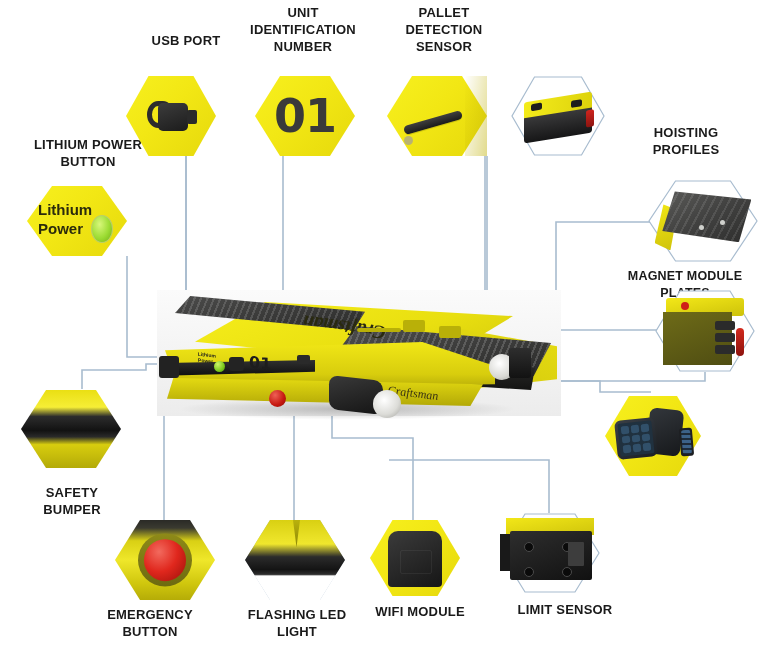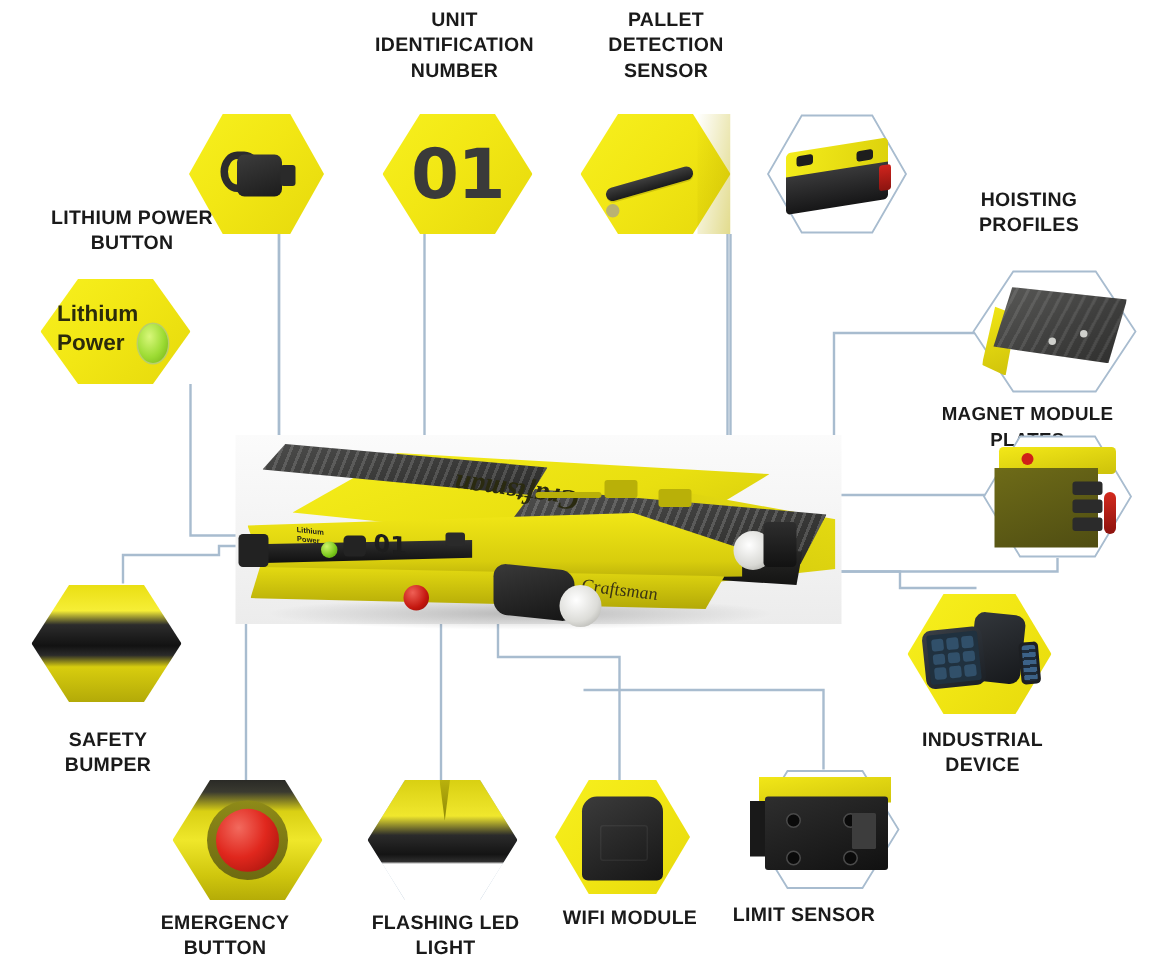--- a/index.html
+++ b/index.html
@@ -512,20 +512,21 @@
   </div>
 
   <div class="lbl" style="left:0px;top:136px;width:176px;">LITHIUM POWER
 BUTTON</div>
   <div class="hex" style="left:27px;top:186px;width:100px;height:70px;">
     <div class="shape yellowface"></div>
     <div class="lith-txt"><span>Lithium</span><br><span>Power</span></div>
     <div class="lith-led"></div>
   </div>
 
+  <div class="lbl" style="left:106px;top:32px;width:160px;">USB PORT</div>
   <div class="hex" style="left:126px;top:76px;width:90px;height:80px;">
     <div class="shape yellowface"></div>
     <div class="usb">
       <div class="loop"></div>
         <div class="body"></div>
         <div class="plug"></div>
     </div>
   </div>
 
   <div class="lbl" style="left:228px;top:4px;width:150px;">UNIT
@@ -604,37 +605,35 @@
             <i></i>
             <i></i>
             <i></i>
           </div>
         </div>
       <div class="phone">
           <span></span>
         </div>
     </div>
   </div>
-  <div class="lbl" style="left:590px;top:484px;width:130px;">INDUSTRIAL
-DEVICE</div>
 
   <div class="hex outline limit" style="left:500px;top:513px;width:100px;height:80px;">
     <svg width="100" height="80" style="position:absolute;left:0;top:0;">
       <polygon points="25,1 75,1 99,40 75,79 25,79 1,40" fill="#ffffff" stroke="#A8BCCF" stroke-width="1.2"></polygon>
     </svg>
     <div class="top"></div>
     <div class="wing"></div>
     <div class="blk"></div>
     <div class="hole" style="left:24%;top:36%;"></div>
     <div class="hole" style="left:24%;top:68%;"></div>
     <div class="hole" style="left:62%;top:36%;"></div>
     <div class="hole" style="left:62%;top:68%;"></div>
     <div class="win"></div>
   </div>
-  <div class="lbl" style="left:476px;top:601px;width:120px;">LIMIT SENSOR</div>
+  <div class="lbl" style="left:505px;top:601px;width:120px;">LIMIT SENSOR</div>
 
   <div class="hex wifi" style="left:370px;top:520px;width:90px;height:76px;">
     <div class="shape yellowface"></div>
     <div class="blk"></div>
   </div>
   <div class="lbl" style="left:360px;top:603px;width:120px;">WIFI MODULE</div>
 
   <div class="hex outline led" style="left:245px;top:520px;width:100px;height:80px;">
     <svg width="100" height="80" style="position:absolute;left:0;top:0;">
       <polygon points="25,1 75,1 99,40 75,79 25,79 1,40" fill="#ffffff" stroke="#A8BCCF" stroke-width="1.2"></polygon>

